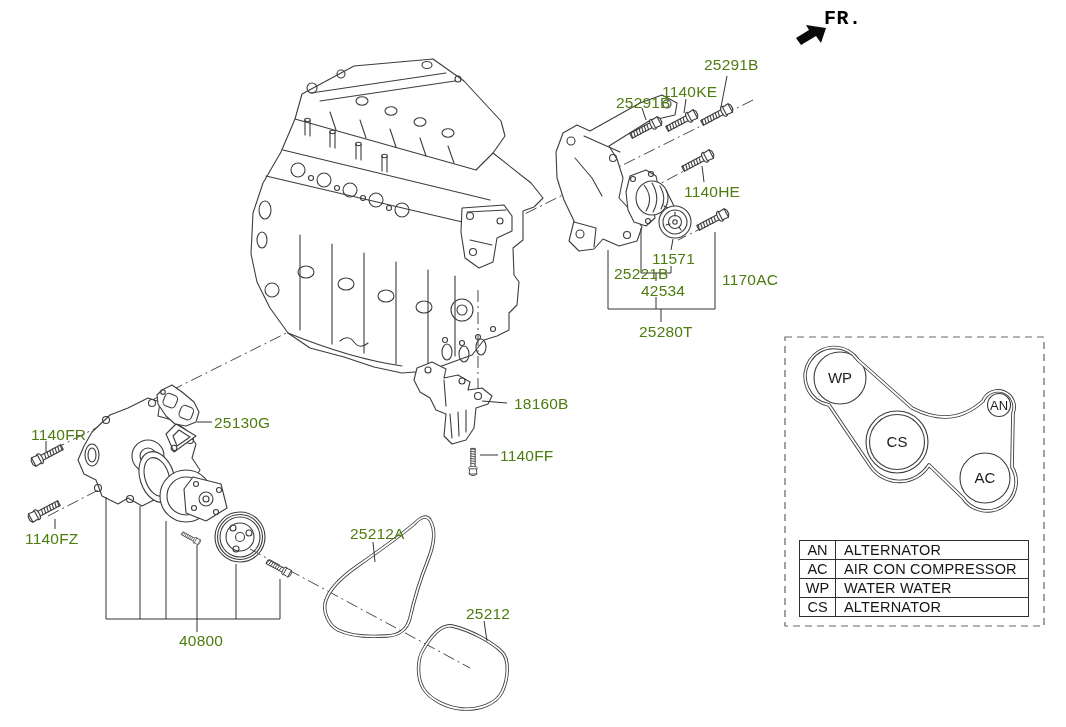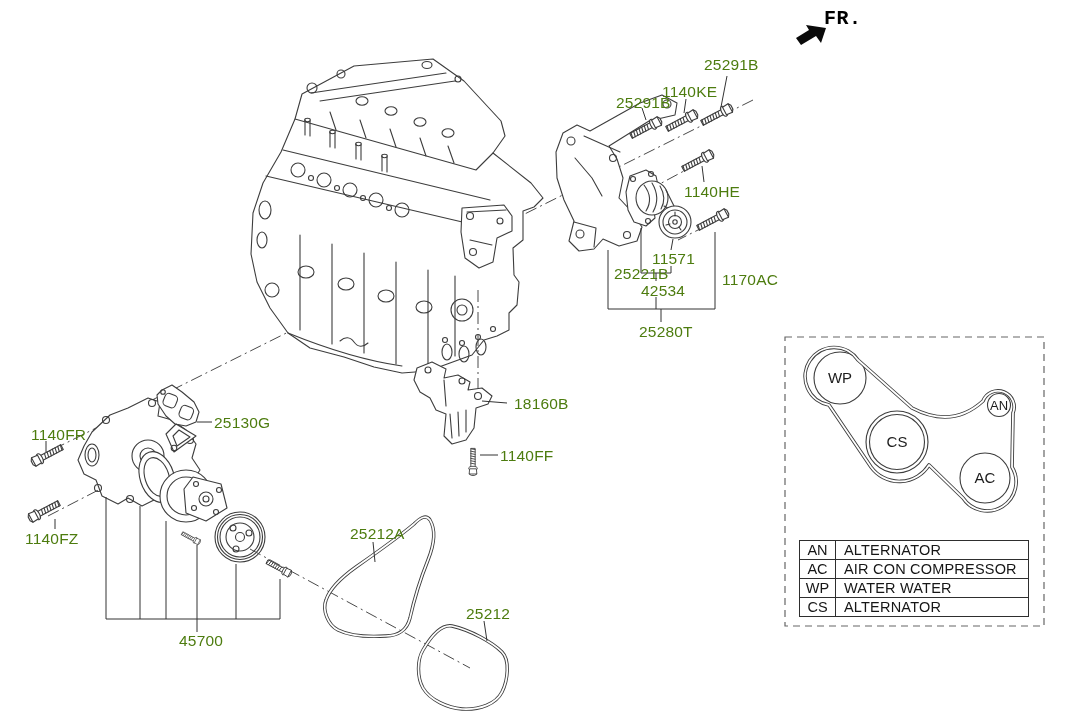--- a/index.html
+++ b/index.html
@@ -311,21 +311,21 @@
 <span class="part-label" style="left:652px;top:251px">11571</span>
 <span class="part-label" style="left:614px;top:266px">25221B</span>
 <span class="part-label" style="left:722px;top:272px">1170AC</span>
 <span class="part-label" style="left:641px;top:283px">42534</span>
 <span class="part-label" style="left:639px;top:324px">25280T</span>
 <span class="part-label" style="left:514px;top:396px">18160B</span>
 <span class="part-label" style="left:500px;top:448px">1140FF</span>
 <span class="part-label" style="left:214px;top:415px">25130G</span>
 <span class="part-label" style="left:31px;top:427px">1140FR</span>
 <span class="part-label" style="left:25px;top:531px">1140FZ</span>
-<span class="part-label" style="left:179px;top:633px">45700</span>
+<span class="part-label" style="left:179px;top:633px">40800</span>
 <span class="part-label" style="left:350px;top:526px">25212A</span>
 <span class="part-label" style="left:466px;top:606px">25212</span>
 
 <table id="legend-table">
   <tbody>
     <tr>
       <td class="code">AN</td>
       <td class="desc">ALTERNATOR</td>
     </tr>
     <tr>

